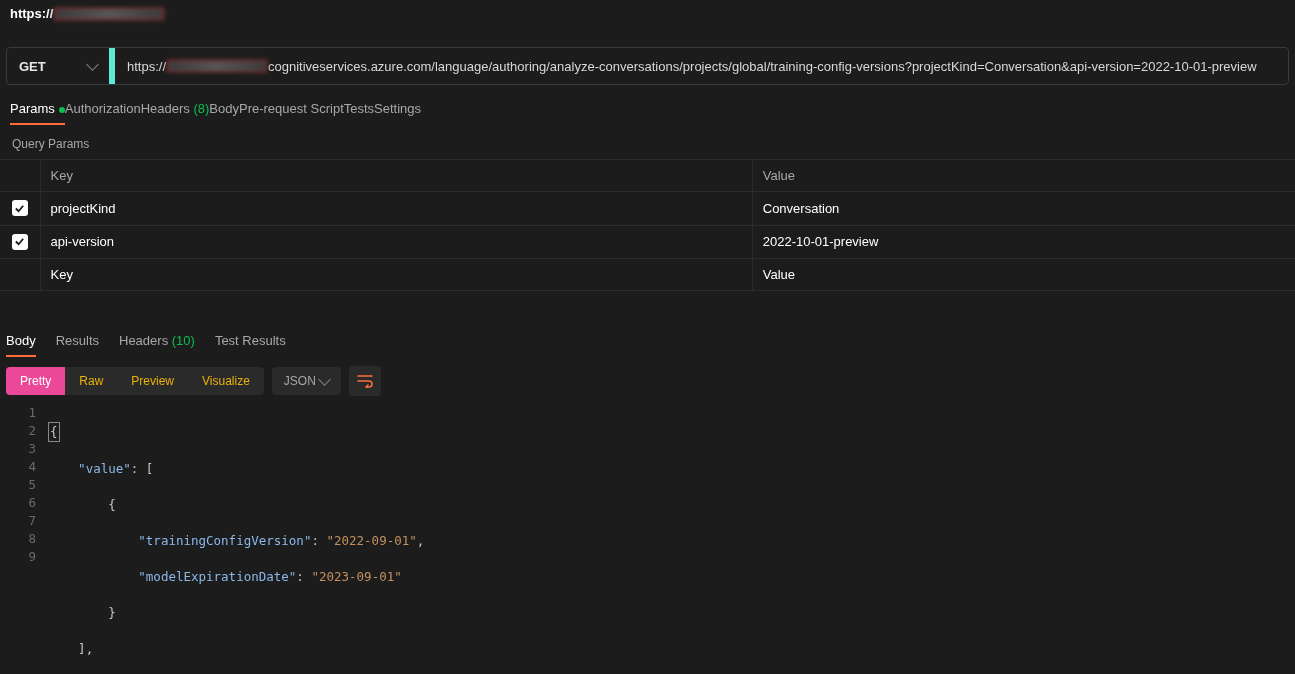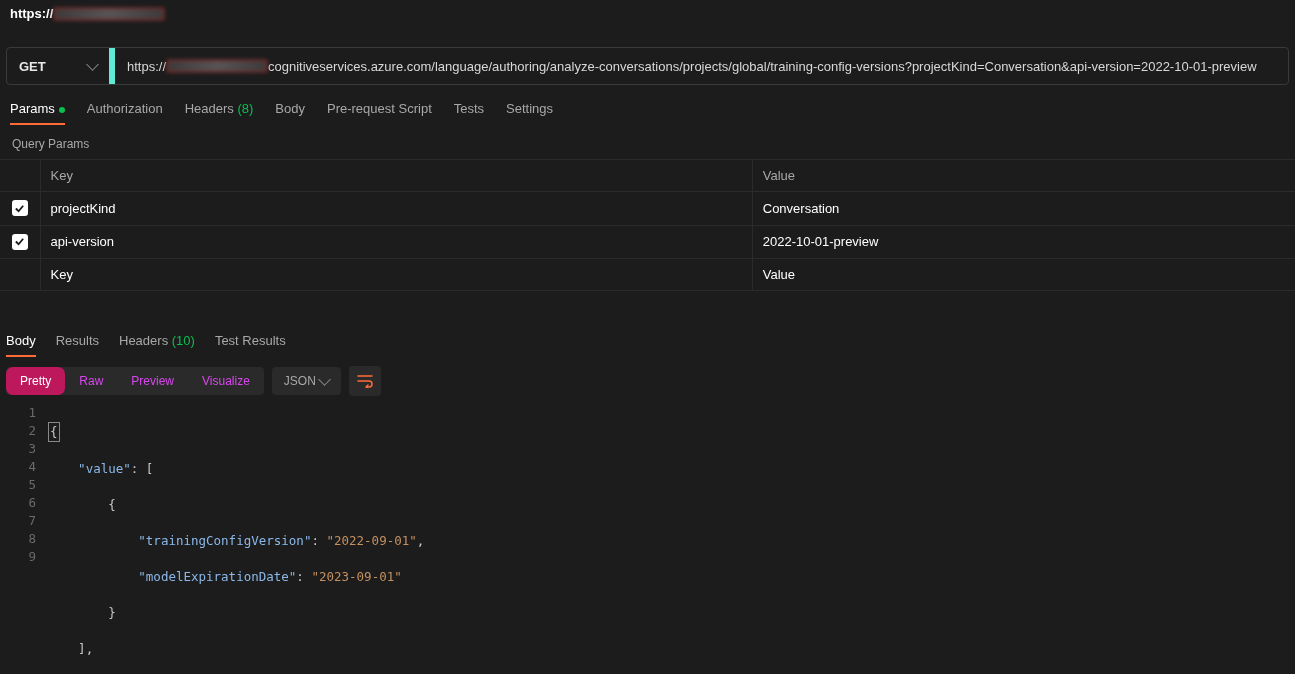--- a/index.html
+++ b/index.html
@@ -73,21 +73,20 @@
     width: 100px;
     height: 12px;
     background: linear-gradient(90deg,#3a3a3a,#555,#3a3a3a);
     filter: blur(2px);
     border: 1px solid #c33;
     vertical-align: middle;
     margin: 0 1px;
   }
   .tabs {
     display: flex;
-    gap: 22px;
     padding: 16px 10px 0 10px;
     border-bottom: 1px solid transparent;
   }
   .tab {
     padding-bottom: 8px;
     color: #a8a8a8;
     cursor: pointer;
     font-size: 13px;
     position: relative;
   }
@@ -162,25 +161,25 @@
     padding: 10px 6px 8px 6px;
   }
   .seg {
     display:flex;
     background:#2a2a2a;
     border-radius:4px;
     overflow:hidden;
   }
   .seg-btn {
     padding:7px 14px;
-    color:#d946ef;
+    color:#eab308;
     font-size:12px;
     cursor:pointer;
   }
-  .seg-btn.active { background:#be185d; color:#fff;border-radius:7px; }
+  .seg-btn.active { background:#ec4899; color:#fff; }
   .mini-btn {
     background:#2a2a2a;
     border-radius:4px;
     padding:7px 12px;
     color:#a8a8a8;
     font-size:12px;
     display:flex;align-items:center;gap:4px;
     cursor:pointer;
   }
   .icon-btn {

